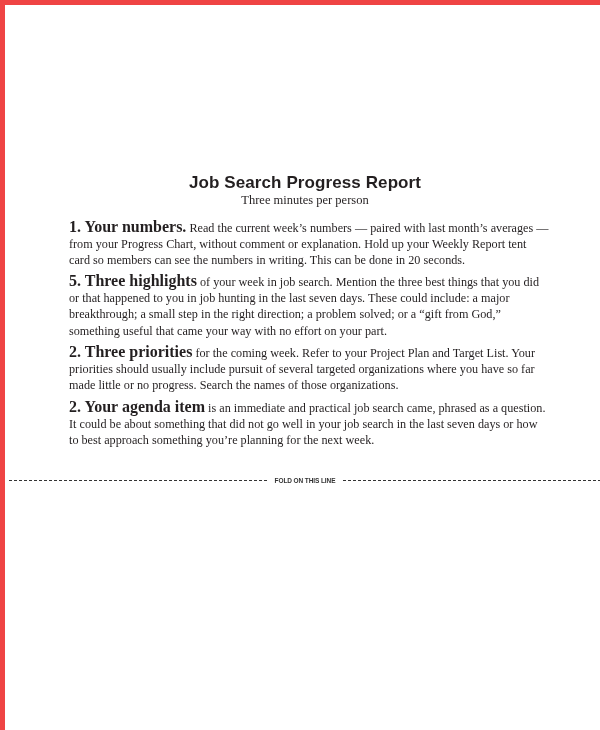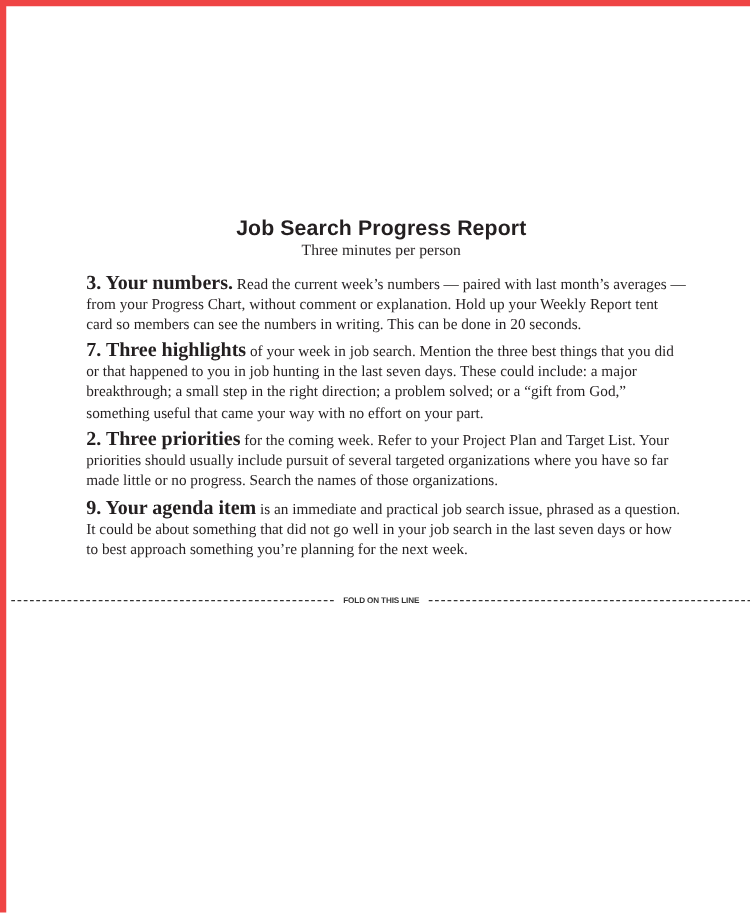--- a/index.html
+++ b/index.html
@@ -45,33 +45,33 @@
   }
 </style>
 </head>
 <body>
 
 <div class="page">
   <div class="title">Job Search Progress Report</div>
   <div class="subtitle">Three minutes per person</div>
 
   <div class="section" id="s1">
-    <span class="head">3. Your numbers.</span><span> Read the current week’s numbers — paired with last month’s averages — from your Progress Chart, without comment or explanation. Hold up your Weekly Report tent card so members can see the numbers in writing. This can be done in 20 seconds.</span>
+    <span class="head">1. Your numbers.</span><span> Read the current week’s numbers — paired with last month’s averages — from your Progress Chart, without comment or explanation. Hold up your Weekly Report tent card so members can see the numbers in writing. This can be done in 20 seconds.</span>
   </div>
 
   <div class="section" id="s2">
-    <span class="head">7. Three highlights</span><span> of your week in job search. Mention the three best things that you did or that happened to you in job hunting in the last seven days. These could include: a major breakthrough; a small step in the right direction; a problem solved; or a “gift from God,” something useful that came your way with no effort on your part.</span>
+    <span class="head">5. Three highlights</span><span> of your week in job search. Mention the three best things that you did or that happened to you in job hunting in the last seven days. These could include: a major breakthrough; a small step in the right direction; a problem solved; or a “gift from God,” something useful that came your way with no effort on your part.</span>
   </div>
 
   <div class="section" id="s3">
     <span class="head">2. Three priorities</span><span> for the coming week. Refer to your Project Plan and Target List. Your priorities should usually include pursuit of several targeted organizations where you have so far made little or no progress. Search the names of those organizations.</span>
   </div>
 
   <div class="section" id="s4">
-    <span class="head">9. Your agenda item</span><span> is an immediate and practical job search issue, phrased as a question. It could be about something that did not go well in your job search in the last seven days or how to best approach something you’re planning for the next week.</span>
+    <span class="head">2. Your agenda item</span><span> is an immediate and practical job search came, phrased as a question. It could be about something that did not go well in your job search in the last seven days or how to best approach something you’re planning for the next week.</span>
   </div>
 
   <div class="fold">
     <div class="dash"></div>
     <span class="fold-label">FOLD ON THIS LINE</span>
     <div class="dash"></div>
   </div>
 </div>
 
 </body></html>

